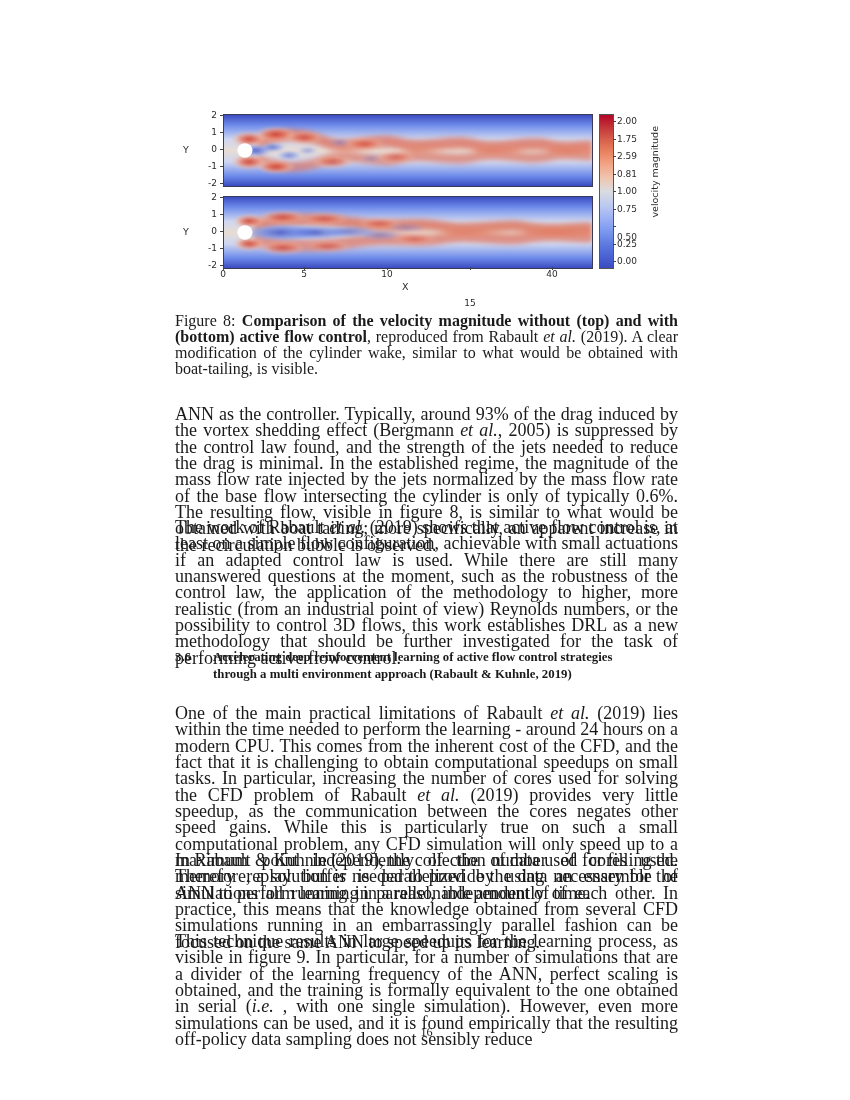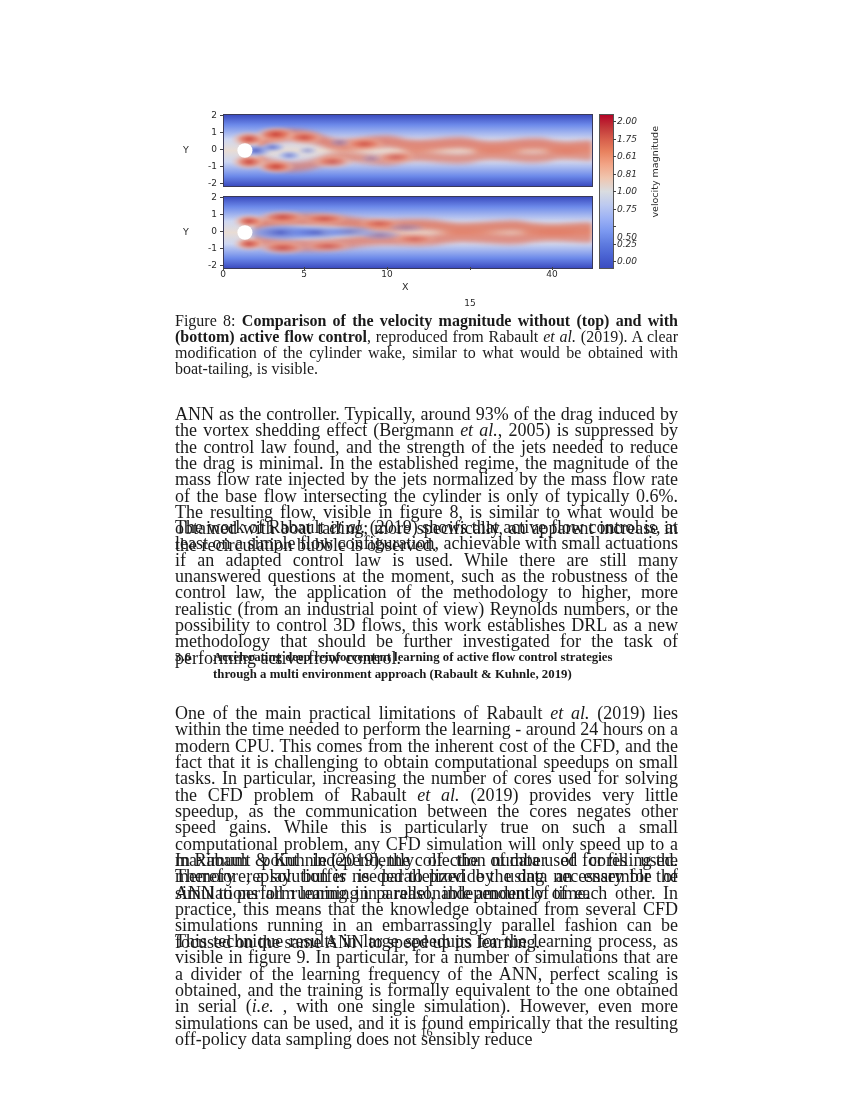--- a/index.html
+++ b/index.html
@@ -98,21 +98,20 @@
       #d75f4c 84%,
       #c13639 92%,
       #b40426 100%);
   }
   .cbtick {
     position: absolute;
     font-family: "DejaVu Sans", sans-serif;
     font-size: 9px;
     color: #2b2b2b;
     left: 442px;
-    font-style: italic;
   }
   .cbtickmark {
     position: absolute;
     left: 438px;
     width: 3px;
     height: 1px;
     background: #444;
   }
   .cblabel {
     position: absolute;
@@ -372,21 +371,21 @@
       <div class="cbtickmark" style="top:31px;"></div>
       <div class="cbtickmark" style="top:48px;"></div>
       <div class="cbtickmark" style="top:66px;"></div>
       <div class="cbtickmark" style="top:83px;"></div>
       <div class="cbtickmark" style="top:101px;"></div>
       <div class="cbtickmark" style="top:118px;"></div>
       <div class="cbtickmark" style="top:136px;"></div>
       <div class="cbtickmark" style="top:153px;"></div>
       <div class="cbtick" style="top:8px;">2.00</div>
       <div class="cbtick" style="top:26px;">1.75</div>
-      <div class="cbtick" style="top:43px;">0.61</div>
+      <div class="cbtick" style="top:43px;">2.59</div>
       <div class="cbtick" style="top:61px;">0.81</div>
       <div class="cbtick" style="top:78px;">1.00</div>
       <div class="cbtick" style="top:96px;">0.75</div>
       <div class="cbtick" style="top:124px;">0.50</div>
       <div class="cbtick" style="top:131px;text-align:right;">0.25</div>
       <div class="cbtick" style="top:148px;">0.00</div>
       <div class="cblabel">velocity magnitude</div>
     </div>
   </div>
 

